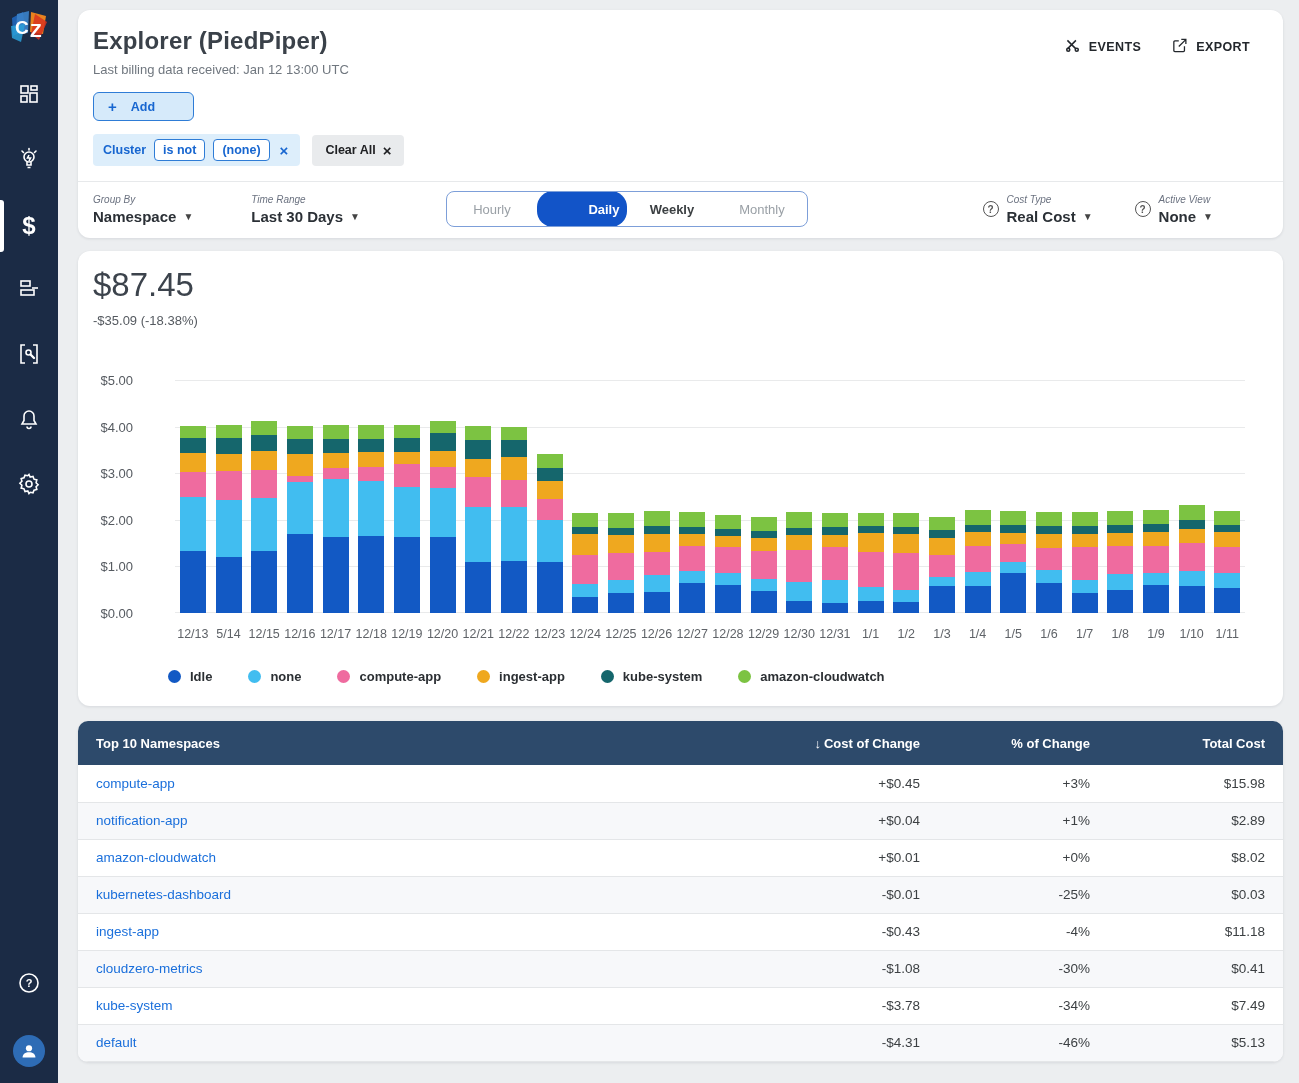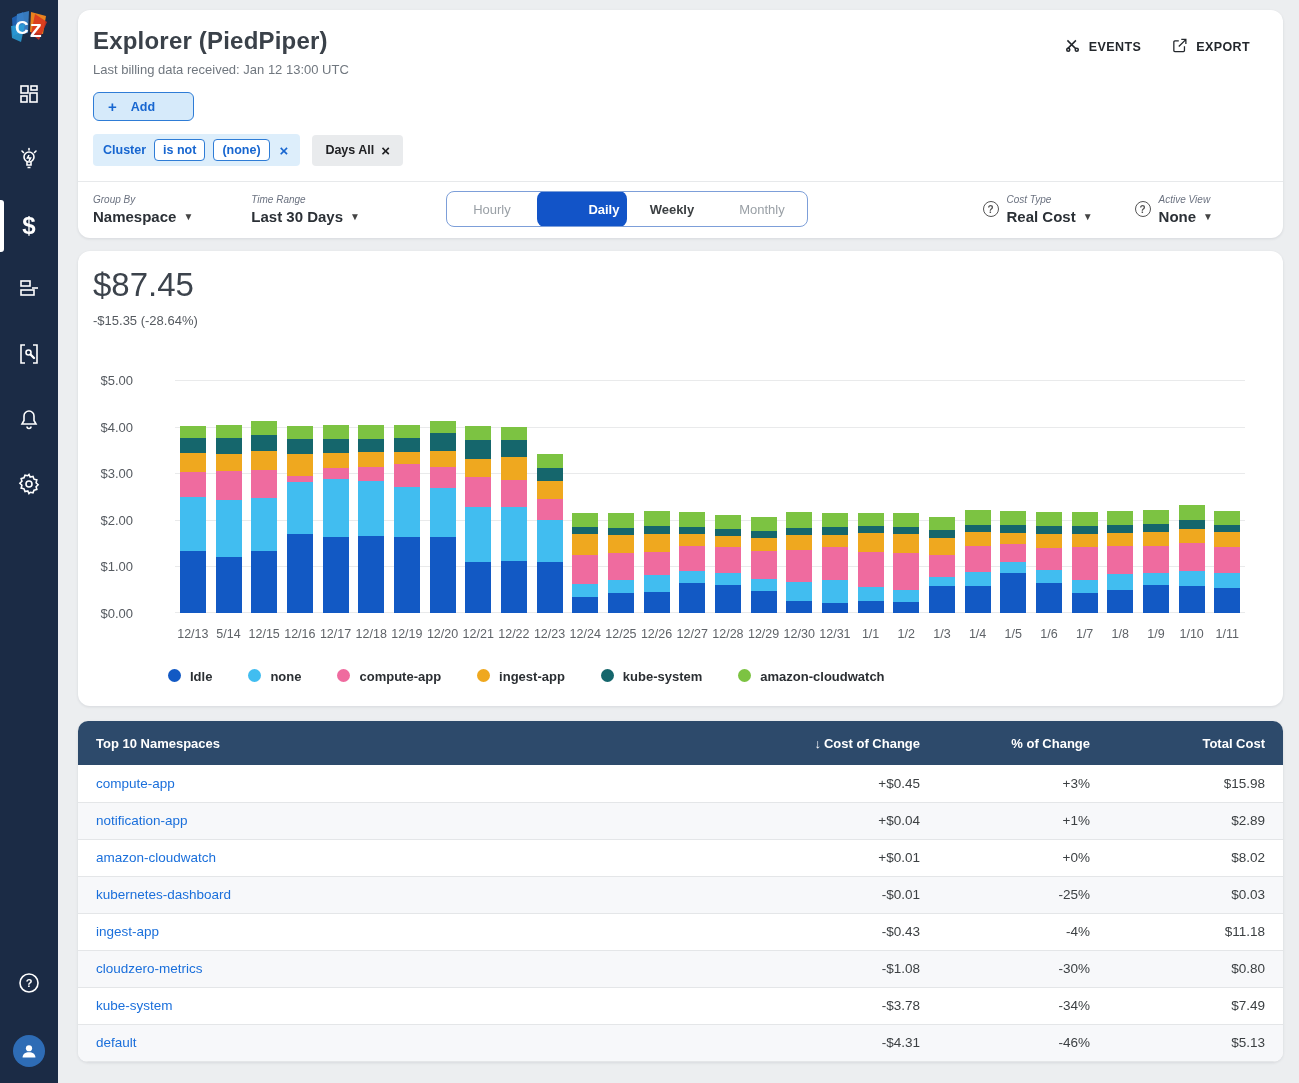--- a/index.html
+++ b/index.html
@@ -89,21 +89,21 @@
   .seg-control {
     display:flex; border:1px solid #7d9fd9; border-radius:8px; overflow:hidden;
     height:36px; margin-left:28px;
   }
   .seg-btn {
     width:90px; border:none; background:transparent; font-size:13px; color:#9aa0a6;
     font-weight:400; cursor:pointer; font-family:"Liberation Sans", sans-serif;
   }
   .seg-btn.dark { color:#3c4043; font-weight:700; }
   .seg-btn.active {
-    background:#1254c8; color:#fff; font-weight:700; border-radius:8px; height:36px; margin-top:-1px;padding-left:44px;
+    background:#1254c8; color:#fff; font-weight:700; border-radius:16px; height:36px; margin-top:-1px;padding-left:44px;
   }
   .right-ctls { margin-left:auto; display:flex; gap:42px; padding-right:55px; }
   .help-q {
     width:16px; height:16px; border-radius:50%; border:1.5px solid #555;
     color:#555; font-size:10px; font-weight:700; display:flex; align-items:center;
     justify-content:center; margin-right:8px; flex:none;
   }
   .ctl-with-q { display:flex; align-items:center; }
   
   .chart-card { padding:15px 15px 22px 15px; margin-bottom:15px; }
@@ -115,21 +115,21 @@
   .y-tick { position:absolute; right:42px; transform:translateY(-50%); font-size:13px; color:#555a60; white-space:nowrap; }
   .plot { flex:1; height:233px; position:relative; }
   .gridline { position:absolute; left:0; right:0; height:1px; background:#e9eaeb; }
   .bars { position:absolute; left:0; right:0; top:0; bottom:0; display:flex; align-items:flex-end; }
   .bar-slot { flex:1; display:flex; justify-content:center; }
   .stack { width:26px; display:flex; flex-direction:column-reverse; cursor:pointer; }
   .seg { width:100%; }
   .x-axis { display:flex; margin-top:14px; }
   .x-slot { flex:1; text-align:center; font-size:12.5px; color:#5f6368; }
   .legend { display:flex; gap:36px; margin-top:28px; margin-left:75px; align-items:center; }
-  .legend-item { display:flex; gap:9px; }
+  .legend-item { display:flex; align-items:center; gap:9px; }
   .legend-dot { width:13px; height:13px; border-radius:50%; flex:none; }
   .legend-label { font-size:13px; font-weight:700; color:#2b2f33; }
   
   .table-card { border-radius:10px; overflow:hidden; }
   .tbl { width:100%; border-collapse:collapse; }
   .tbl thead tr { background:#2d4a6b; height:44px; }
   .tbl th { color:#fff; font-size:13px; font-weight:700; padding:0 18px; white-space:nowrap; }
   .th-name { text-align:left; }
   .th-num { text-align:right; cursor:pointer; }
   .col-change { width:255px; }
@@ -272,21 +272,21 @@
       </button>
 
       <div class="filter-row">
         <div class="filter-chip">
           <span>Cluster</span>
           <span class="chip-box">is not</span>
           <span class="chip-box">(none)</span>
           <span class="chip-x">×</span>
         </div>
         <button class="clear-all">
-          <span>Days All</span>
+          <span>Clear All</span>
           <span class="clear-x">×</span>
         </button>
       </div>
     </div>
 
     <div class="controls-row">
       <div class="ctl-group">
         <div class="ctl-label">Group By</div>
         <div class="ctl-value">
           <span>Namespace</span>
@@ -328,21 +328,21 @@
               <span class="caret">▼</span>
             </div>
           </div>
         </div>
       </div>
     </div>
   </section>
 
   <section class="card chart-card">
     <div class="big-number">$87.45</div>
-    <div class="delta">-$15.35 (-28.64%)</div>
+    <div class="delta">-$35.09 (-18.38%)</div>
 
     <div class="chart-wrap">
       <div class="y-axis" id="y-axis">
           <span class="y-tick" style="top: 233px;">$0.00</span>
           <span class="y-tick" style="top: 186.4px;">$1.00</span>
           <span class="y-tick" style="top: 139.8px;">$2.00</span>
           <span class="y-tick" style="top: 93.2px;">$3.00</span>
           <span class="y-tick" style="top: 46.6px;">$4.00</span>
           <span class="y-tick" style="top: 0px;">$5.00</span>
         </div>
@@ -760,21 +760,21 @@
           <tr>
             <td><a class="name-link">ingest-app</a></td>
             <td class="td-num">-$0.43</td>
             <td class="td-num">-4%</td>
             <td class="td-num">$11.18</td>
           </tr>
           <tr>
             <td><a class="name-link">cloudzero-metrics</a></td>
             <td class="td-num">-$1.08</td>
             <td class="td-num">-30%</td>
-            <td class="td-num">$0.80</td>
+            <td class="td-num">$0.41</td>
           </tr>
           <tr>
             <td><a class="name-link">kube-system</a></td>
             <td class="td-num">-$3.78</td>
             <td class="td-num">-34%</td>
             <td class="td-num">$7.49</td>
           </tr>
           <tr>
             <td><a class="name-link">default</a></td>
             <td class="td-num">-$4.31</td>

